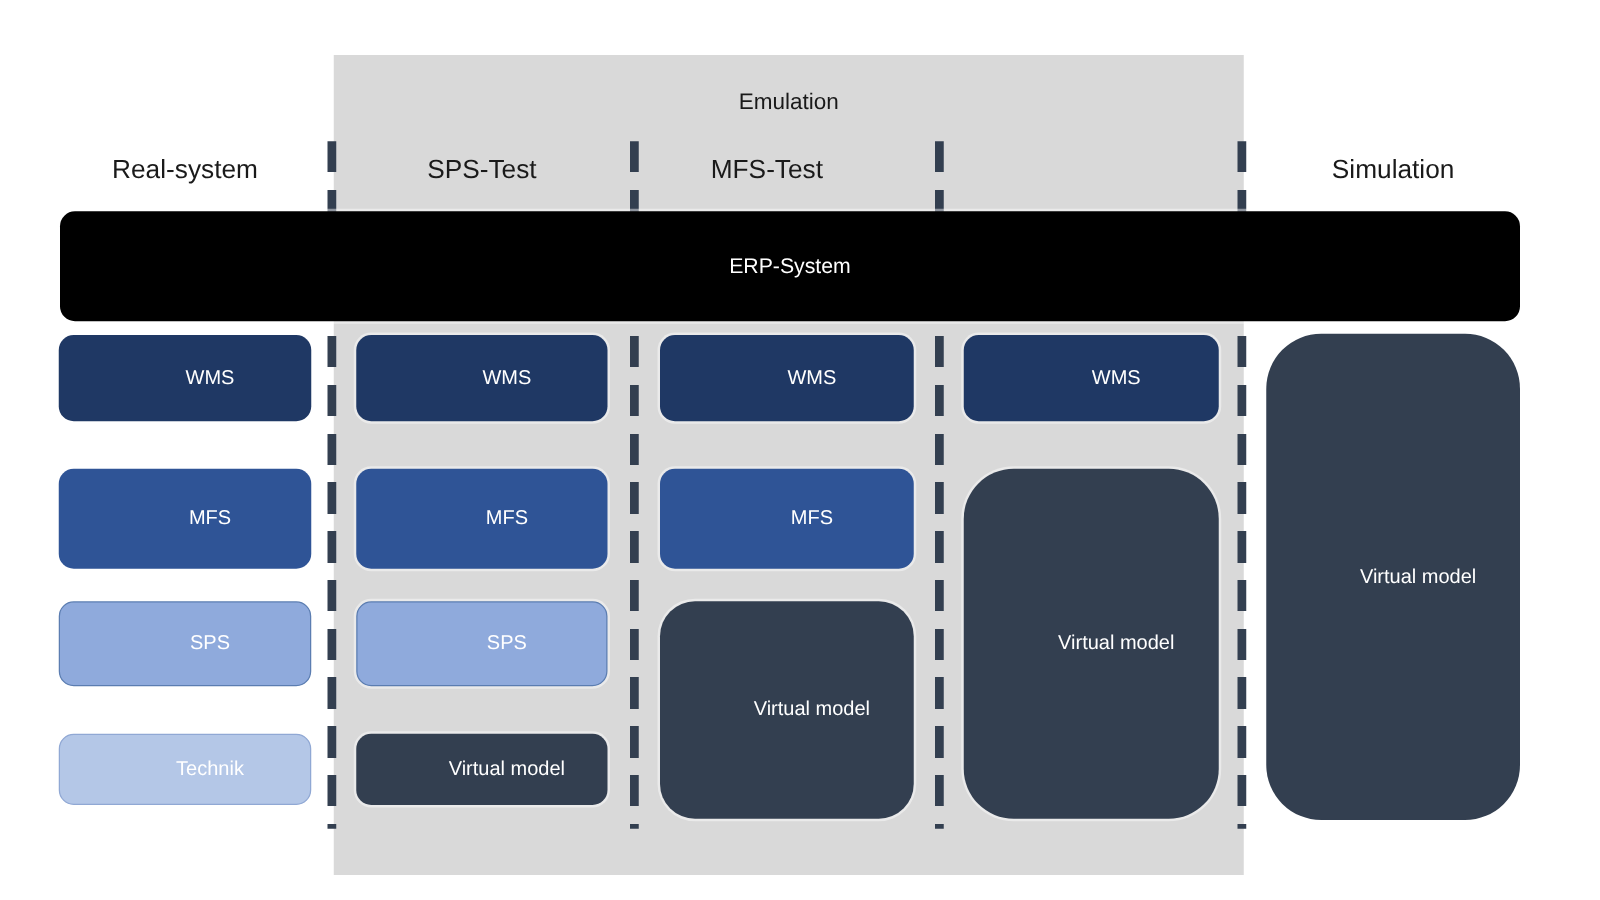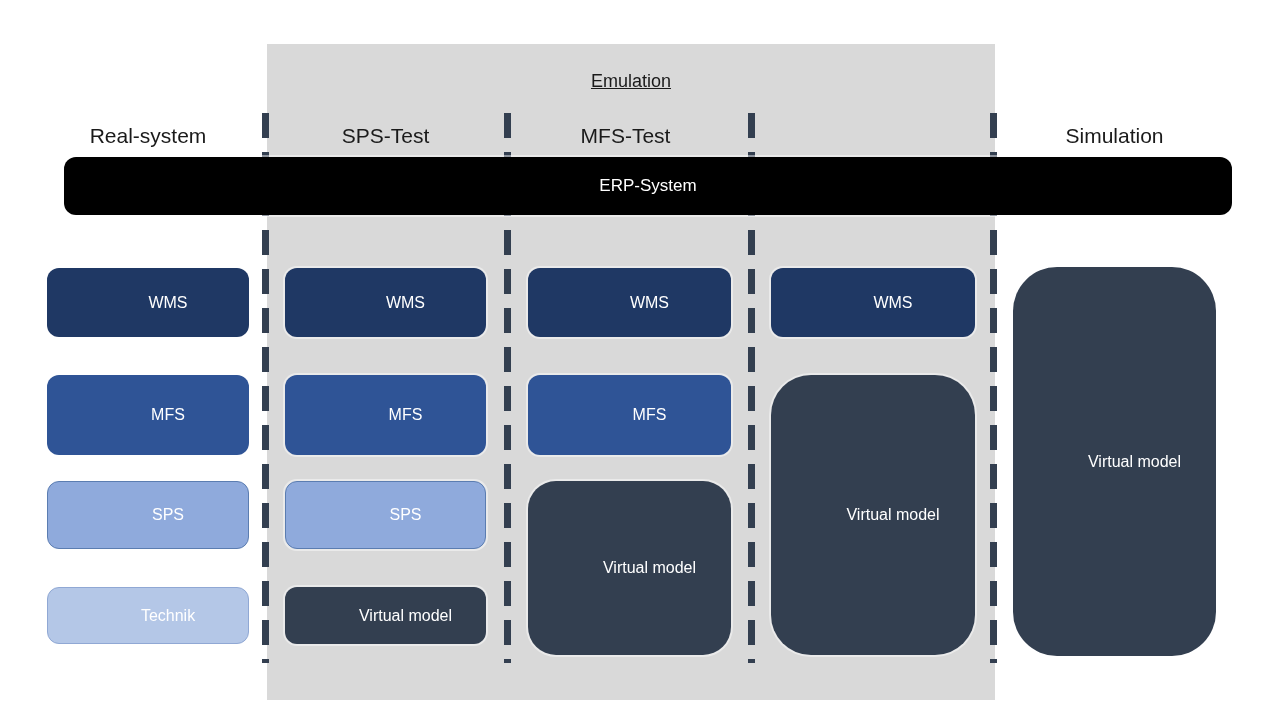--- a/index.html
+++ b/index.html
@@ -10,49 +10,48 @@
   }
   
   .panel{
     position:absolute;left:267px;top:44px;width:728px;height:656px;
     background:var(--emulation-panel);
   }
   
   .emulation-title{
     position:absolute;left:267px;top:66px;width:728px;height:30px;
     display:flex;align-items:center;justify-content:center;
-    font-size:18px;color:var(--header-text);text-decoration:underline;
+    font-size:18px;color:var(--header-text);
   }
   
   .col-header{
     position:absolute;top:121px;height:30px;
     display:flex;align-items:center;justify-content:center;
     font-size:21px;color:var(--header-text);
   }
   .h1{left:47px;width:202px}
   .h2{left:285px;width:201px}
-  .h3{left:524px;width:203px}
+  .h3{left:512px;width:203px}
   .h4{left:771px;width:204px}
   .h5{left:1013px;width:203px}
   
   .divider{
     position:absolute;top:113px;width:7px;height:550px;
     background:repeating-linear-gradient(to bottom,
       var(--divider) 0px, var(--divider) 25px,
       transparent 25px, transparent 39px);
   }
   .d1{left:262px}.d2{left:504px}.d3{left:748px}.d4{left:990px}
   
   .erp-bar{
-    position:absolute;left:48px;top:157px;width:1168px;height:58px;
+    position:absolute;left:48px;top:169px;width:1168px;height:88px;
     background:var(--erp-bar);border-radius:12px;
     display:flex;align-items:center;justify-content:center;
     color:var(--text-light);font-size:17px;
     box-shadow:0 0 0 2px rgba(255,255,255,.45);
-    margin-left:16px;
   }
   
   .box{
     position:absolute;border-radius:12px;
     display:flex;align-items:center;justify-content:center;
     color:var(--text-light);font-size:16px;
     box-shadow:0 0 0 2px rgba(255,255,255,.45);
     box-sizing:border-box;
     padding-left:40px;
   }

